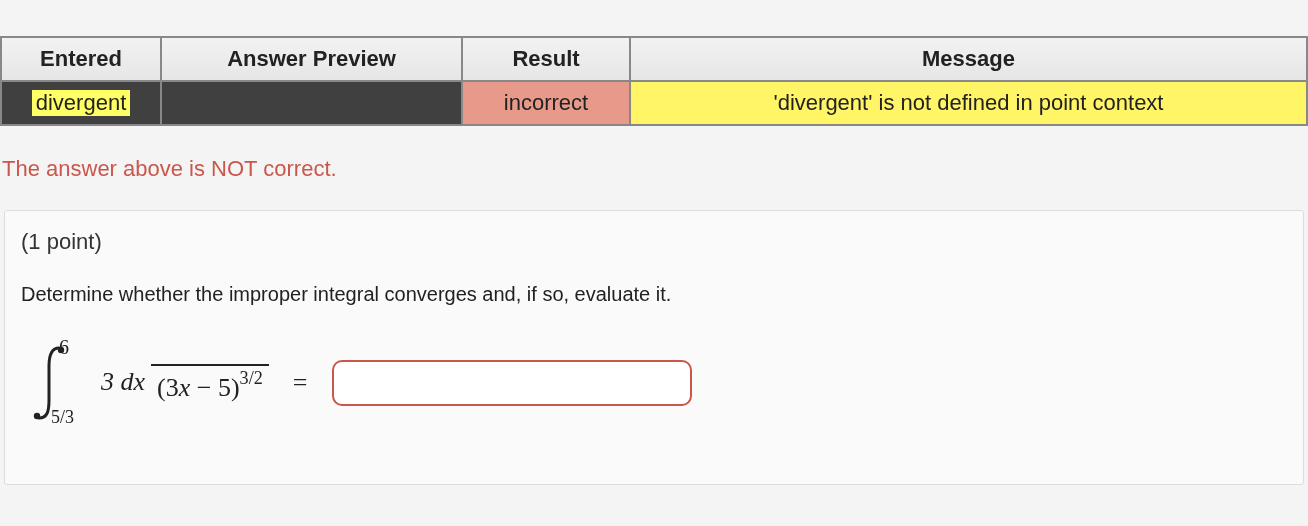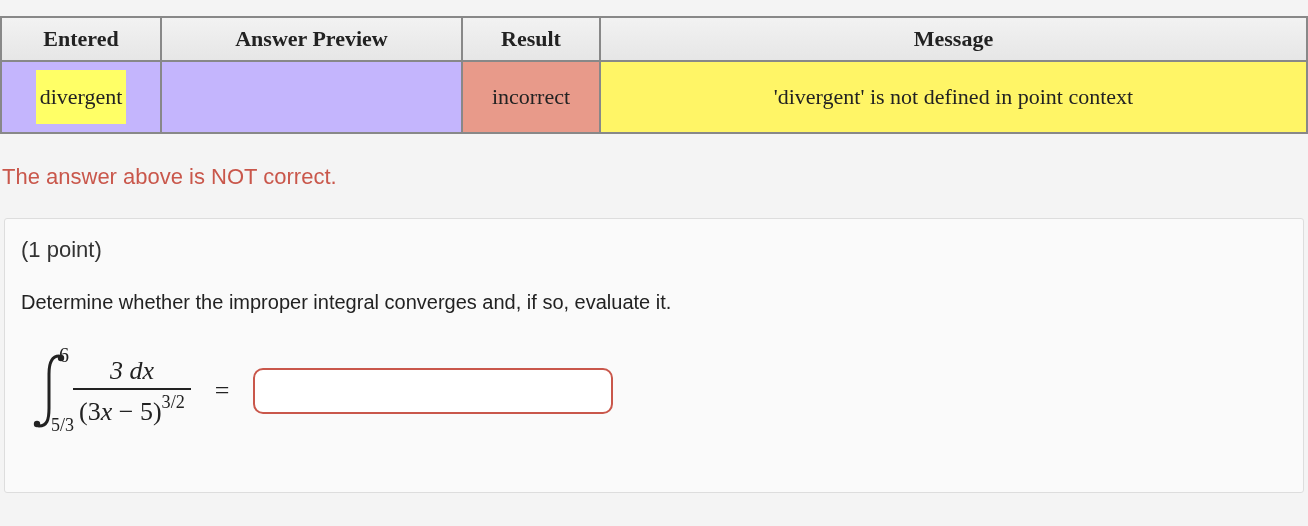--- a/index.html
+++ b/index.html
@@ -10,45 +10,44 @@
       height: 526px;
       overflow: hidden;
       color: #222;
     }
     .page {
       padding: 0;
     }
     .results-table {
       width: 100%;
       border-collapse: collapse;
-      margin-top: 16px;
-      background: #c4b5fd;
-      font-family: Liberation Serif, serif;
+      margin-top: 36px;
+      background: #404040;
     }
     .results-table th, .results-table td {
       border: 2px solid #888;
       padding: 8px 14px;
       font-size: 22px;
       text-align: center;
       vertical-align: middle;
       height: 44px;
     }
     .results-table th {
       background: linear-gradient(#f2f2f2, #e6e6e6);
       font-weight: bold;
       color: #222;
     }
     .col-entered { width: 160px; }
     .col-preview { width: 301px; }
-    .col-result { width: 138px; }
+    .col-result { width: 168px; }
     .col-message { width: auto; }
     .hl-yellow {
       background: #ffff66;
       display: inline-block;
-      padding: 14px 4px;
+      padding: 0 4px;
     }
     .td-entered { text-align: left; padding-left: 12px; }
     .td-result-incorrect {
       background: #e89a8a;
       color: #222;
     }
     .td-message-warning {
       background: #fff566;
       color: #222;
     }
@@ -103,22 +102,23 @@
     }
     .int-lower {
       position: absolute;
       bottom: -4px;
       left: 22px;
       font-size: 18px;
       white-space: nowrap;
     }
     .fraction {
       display: inline-flex;
-      flex-direction: column;
+      flex-direction: row;
       align-items: center;
+      margin-left: 22px;
       line-height: 1.2;
     }
     .fraction .num { padding: 0 6px 2px 6px; }
     .fraction .den {
       border-top: 2px solid #222;
       padding: 4px 6px 0 6px;
       white-space: nowrap;
     }
     .italic { font-style: italic; }
     .sup-32 {

